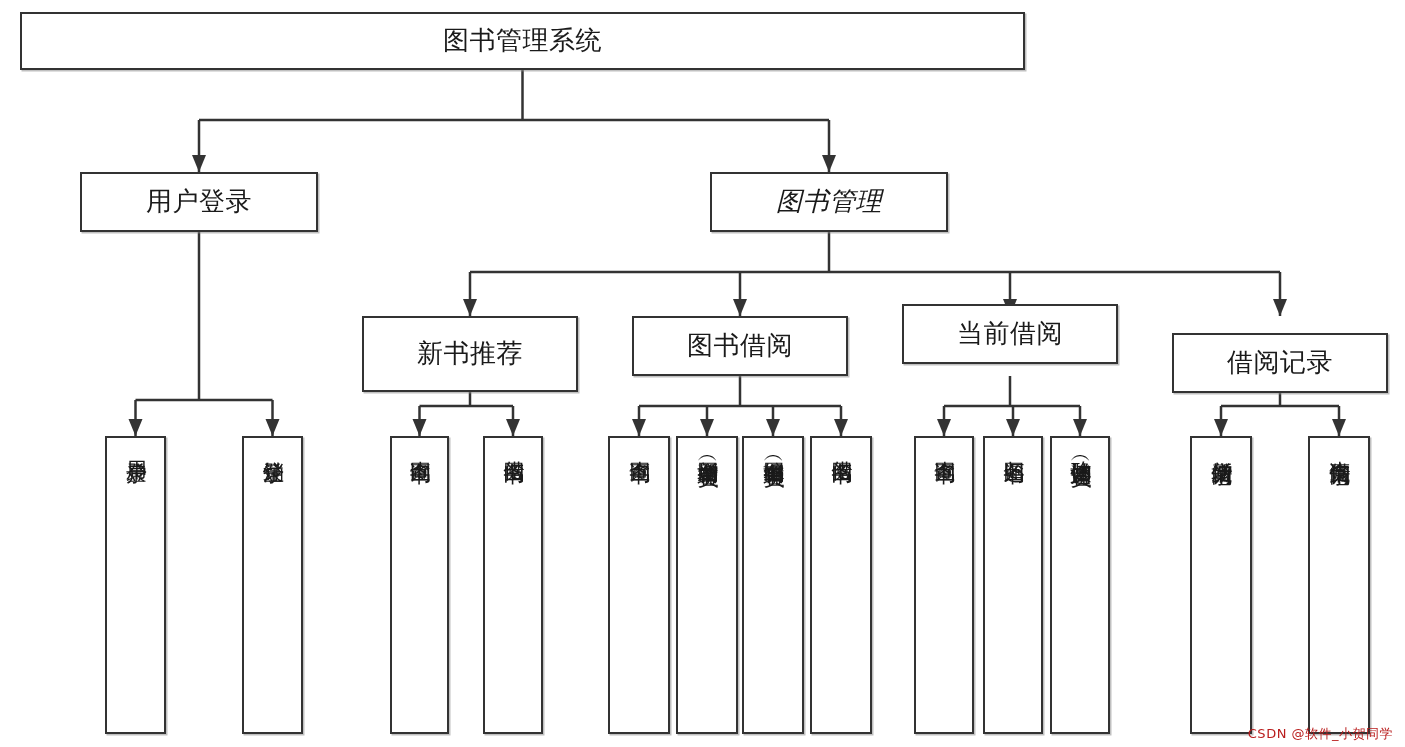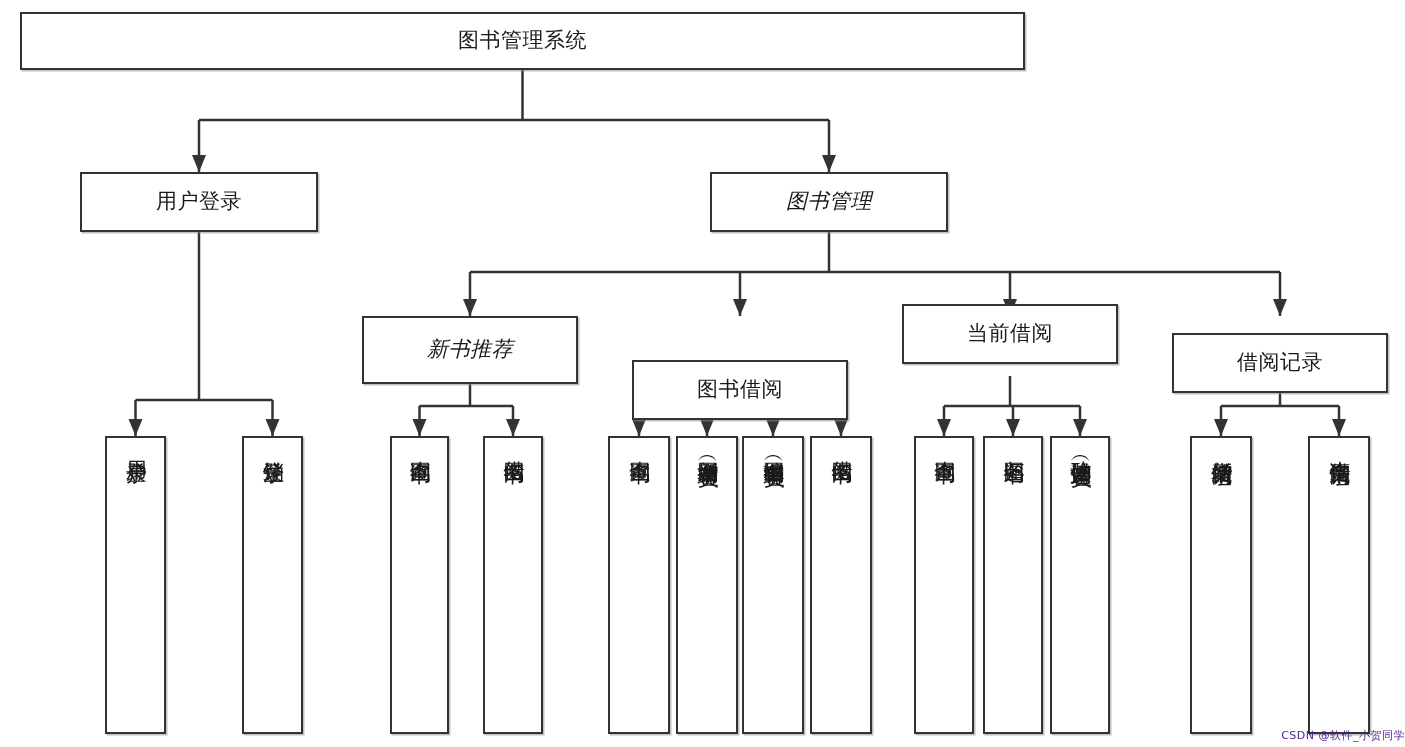--- a/index.html
+++ b/index.html
@@ -27,45 +27,45 @@
     box-sizing: border-box;
     border: 2.5px solid #333333;
     background: #ffffff;
     box-shadow: 1.5px 1.5px 0 rgba(140,140,140,0.55);
     display: flex;
     align-items: center;
     justify-content: center;
     color: #1a1a1a;
   }
   .node.horiz .label {
-    font-size: 21px;
+    font-size: 26px;
     line-height: 1.2;
     letter-spacing: 0.5px;
     white-space: nowrap;
     text-align: right;
   }
   .node.vert {
     align-items: flex-start;
     padding-top: 6px;
   }
   .node.vert .label {
     writing-mode: vertical-rl;
     text-orientation: upright;
     font-size: 21px;
     line-height: 1.14;
     letter-spacing: 1px;
     white-space: nowrap;
     margin: 0 auto;
   }
   .watermark {
     position: absolute;
-    right: 0;
+    right: 12px;
     bottom: 4px;
-    font-size: 11px;
-    color: #4c1d95;
+    font-size: 13px;
+    color: #b91c1c;
     white-space: nowrap;
     letter-spacing: 0.5px;
   }
 </style>
 </head>
 <body>
 
 <div id="canvas">
   <svg id="wires" width="1405" height="747" viewBox="0 0 1405 747" aria-hidden="true">
       <line x1="522.5" y1="70" x2="522.5" y2="120" stroke="#333333" stroke-width="2.5"></line>
@@ -124,24 +124,24 @@
   <div id="nodes">
       <div class="node horiz" style="left: 20px; top: 12px; width: 1005px; height: 58px; border-color: rgb(51, 51, 51); background: rgb(255, 255, 255); color: rgb(26, 26, 26);">
         <span class="label">图书管理系统</span>
       </div>
       <div class="node horiz" style="left: 80px; top: 172px; width: 238px; height: 60px; border-color: rgb(51, 51, 51); background: rgb(255, 255, 255); color: rgb(26, 26, 26);">
         <span class="label">用户登录</span>
       </div>
       <div class="node horiz" style="left: 710px; top: 172px; width: 238px; height: 60px; border-color: rgb(51, 51, 51); background: rgb(255, 255, 255); color: rgb(26, 26, 26); font-style: italic;">
         <span class="label">图书管理</span>
       </div>
-      <div class="node horiz" style="left: 362px; top: 316px; width: 216px; height: 68px; border-color: rgb(51, 51, 51); background: rgb(255, 255, 255); color: rgb(26, 26, 26); font-style: italic;">
+      <div class="node horiz" style="left: 362px; top: 316px; width: 216px; height: 76px; border-color: rgb(51, 51, 51); background: rgb(255, 255, 255); color: rgb(26, 26, 26);">
         <span class="label">新书推荐</span>
       </div>
-      <div class="node horiz" style="left: 632px; top: 316px; width: 216px; height: 60px; border-color: rgb(51, 51, 51); background: rgb(255, 255, 255); color: rgb(26, 26, 26); margin-top: 44px;">
+      <div class="node horiz" style="left: 632px; top: 316px; width: 216px; height: 60px; border-color: rgb(51, 51, 51); background: rgb(255, 255, 255); color: rgb(26, 26, 26);">
         <span class="label">图书借阅</span>
       </div>
       <div class="node horiz" style="left: 902px; top: 304px; width: 216px; height: 60px; border-color: rgb(51, 51, 51); background: rgb(255, 255, 255); color: rgb(26, 26, 26);">
         <span class="label">当前借阅</span>
       </div>
       <div class="node horiz" style="left: 1172px; top: 333px; width: 216px; height: 60px; border-color: rgb(51, 51, 51); background: rgb(255, 255, 255); color: rgb(26, 26, 26);">
         <span class="label">借阅记录</span>
       </div>
       <div class="node vert" style="left: 105px; top: 436px; width: 61px; height: 298px; border-color: rgb(51, 51, 51); background: rgb(255, 255, 255); color: rgb(26, 26, 26);">
         <span class="label">用户登录</span>

